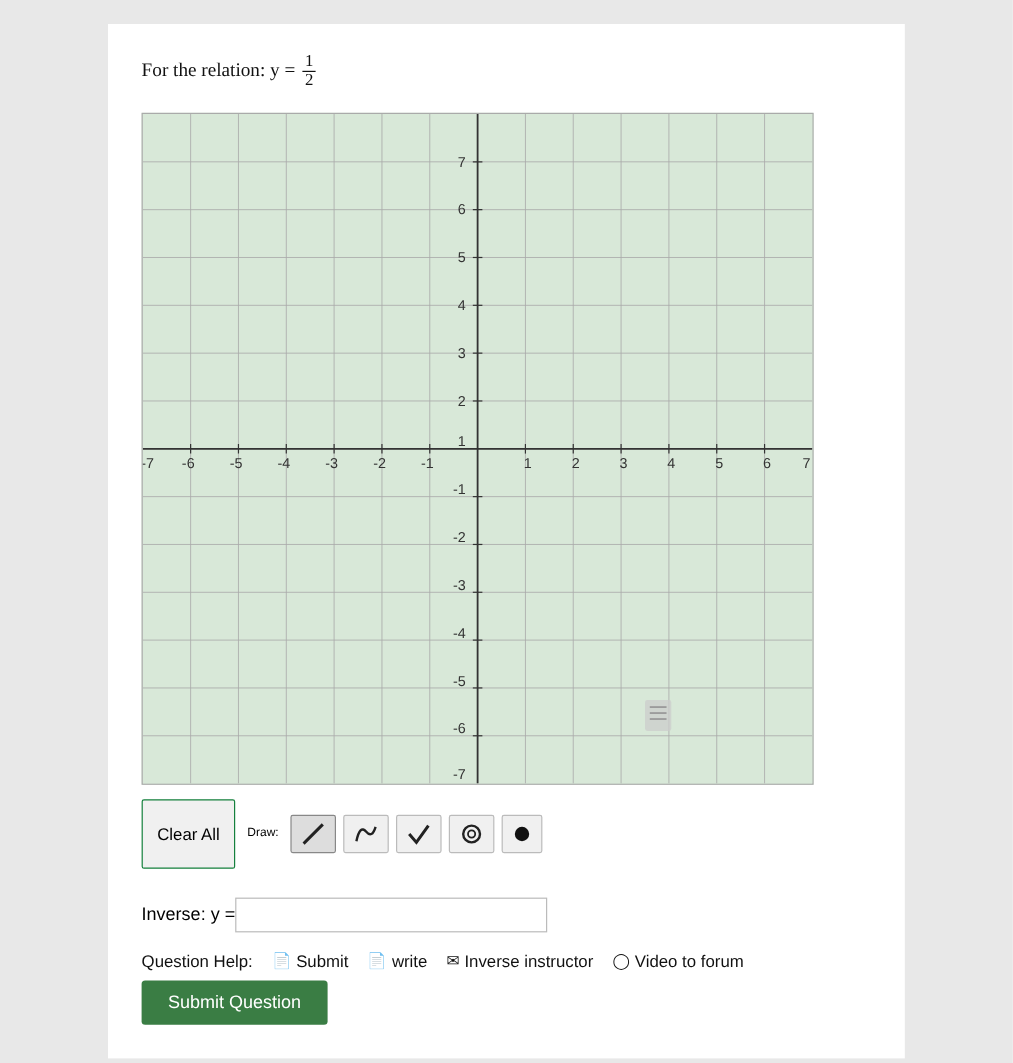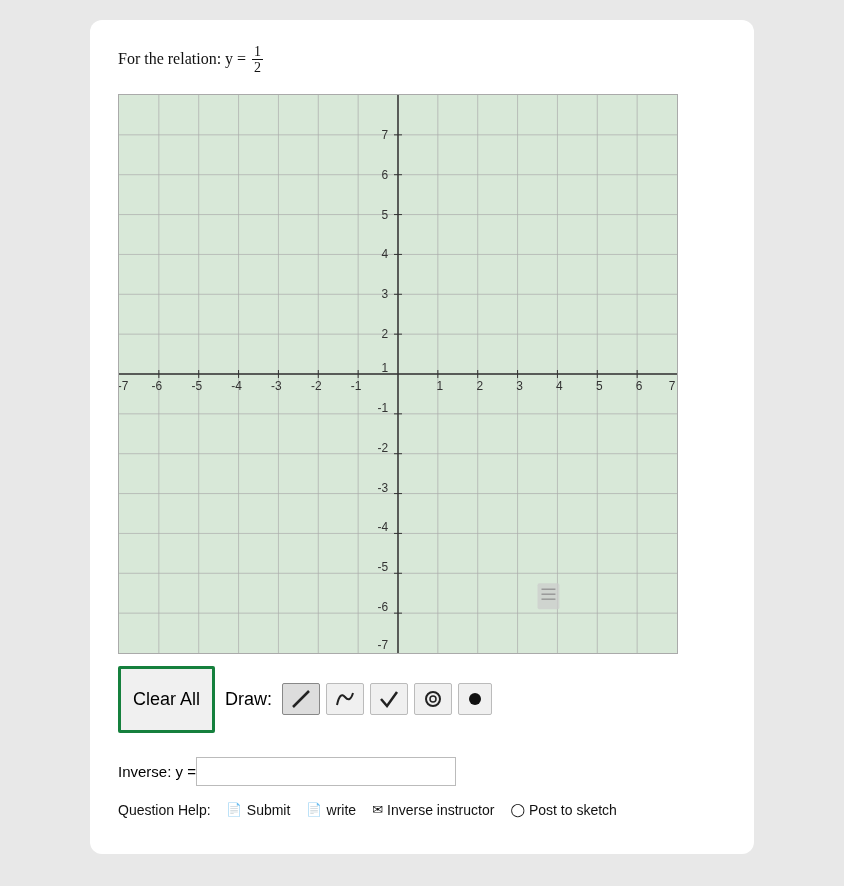--- a/index.html
+++ b/index.html
@@ -10,21 +10,21 @@
       min-height: 886px;
       display: flex;
       justify-content: center;
       align-items: flex-start;
       padding: 20px;
     }
     .page {
       background: #fff;
       width: 664px;
       padding: 24px 28px 28px 28px;
-      border-radius: 12px;
+      border-radius: 0;
     }
     .problem-text {
       font-size: 16px;
       line-height: 1.5;
       color: #111;
       margin-bottom: 18px;
     }
     .problem-text .fraction {
       display: inline-flex;
       flex-direction: column;
@@ -60,29 +60,29 @@
 
     
     .draw-toolbar {
       display: flex;
       align-items: center;
       gap: 6px;
       margin-bottom: 24px;
     }
     .clear-all-btn {
       background: #f0f0f0;
-      border: 3px solid #15803d;
+      border: 1px solid #15803d;
       padding: 20px 12px;
-      font-size: 18px;
+      font-size: 14px;
       cursor: pointer;
       border-radius: 2px;
       font-family: Arial, sans-serif;
     }
     .draw-label {
-      font-size: 18px;
+      font-size: 10px;
       font-family: Arial, sans-serif;
       margin-left: 4px;
       margin-right: 4px;
     }
     .tool-btn {
       background: #f0f0f0;
       border: 1px solid #bbb;
       padding: 5px 8px;
       cursor: pointer;
       border-radius: 2px;
@@ -333,19 +333,20 @@
     <a class="help-link">
       <span class="help-icon">📄</span>
       <span>write</span>
     </a>
     <a class="help-link">
       <span class="help-icon">✉</span>
       <span>Inverse instructor</span>
     </a>
     <a class="help-link">
       <span class="help-icon">◯</span>
-      <span>Post to sketch</span>
+      <span>Video to forum</span>
     </a>
   </div>
 
   
+  <button class="submit-btn">Submit Question</button>
 
 </div>
 
 </body></html>

